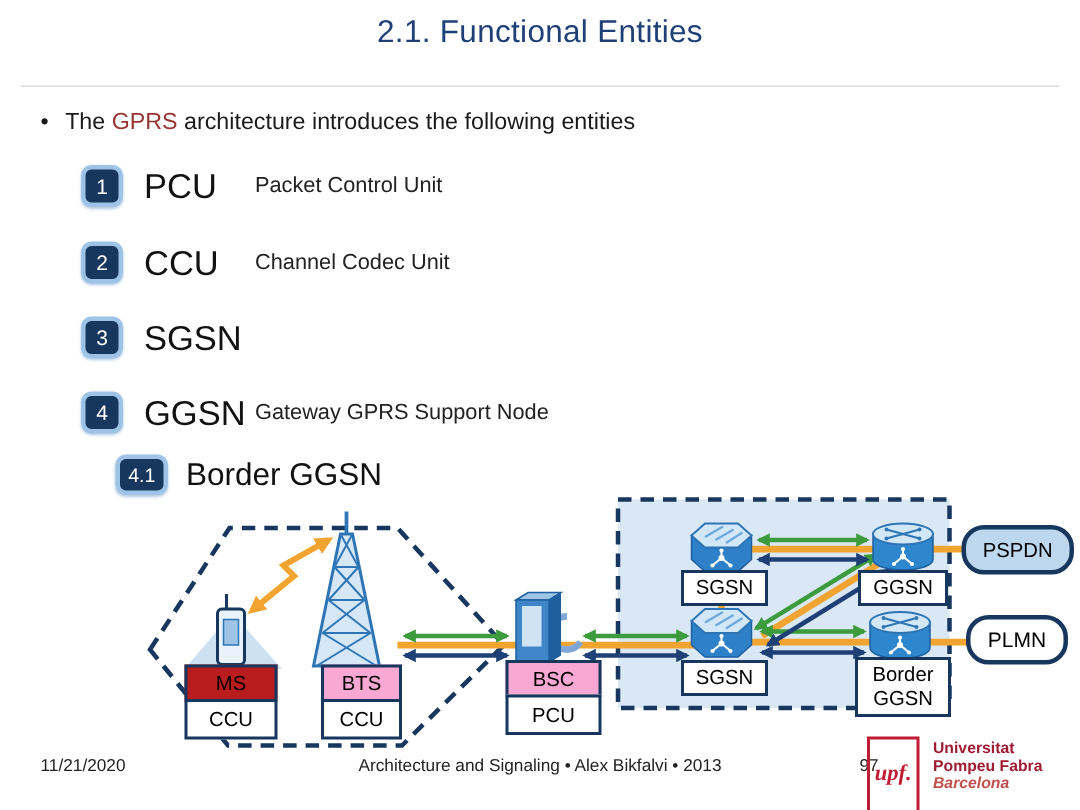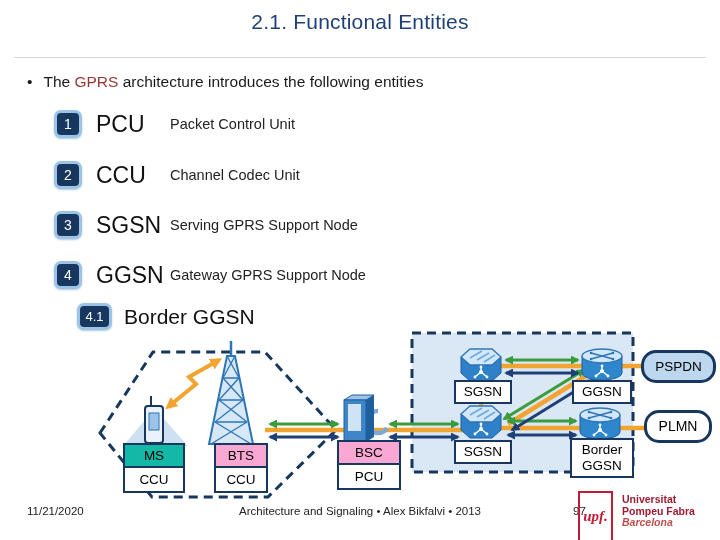--- a/index.html
+++ b/index.html
@@ -34,21 +34,21 @@
   .sub-entity-row{position:absolute;left:77px;top:303px;display:flex;align-items:center;}
   .badge-sub{width:35px;height:27px;font-size:13px;border-radius:7px;}
   .sub-entity-name{font-size:21px;color:#111;margin-left:12px;}
   
   .diagram-svg{position:absolute;left:0;top:0;width:720px;height:540px;}
   .lbl{
     position:absolute;box-sizing:border-box;border:2.5px solid #17375E;
     background:#fff;color:#000;display:flex;align-items:center;justify-content:center;
     font-size:13.5px;text-align:center;line-height:1.15;
   }
-  .lbl-blue{background:#14b8a6;}
+  .lbl-blue{background:#b91c1c;}
   .lbl-orange{background:#f9a8d4;}
   .lbl-lightblue{background:#BDD7EE;}
   .lbl-thick{border-width:3px;border-radius:15px;}
   .two-line{flex-direction:column;text-align:right;}
   
   .footer-date{position:absolute;left:27px;top:505px;font-size:11.5px;color:#222;}
   .footer-center{position:absolute;left:0;top:505px;width:100%;text-align:center;font-size:11.5px;color:#222;}
   .footer-page{position:absolute;left:573px;top:505px;font-size:11.5px;color:#222;}
   .logo-box{
     position:absolute;left:578px;top:491px;width:35px;height:51px;box-sizing:border-box;
@@ -78,21 +78,20 @@
     <div class="entity-desc">Packet Control Unit</div>
   </div>
   <div class="entity-row row-2">
     <div class="badge">2</div>
     <div class="acronym">CCU</div>
     <div class="entity-desc">Channel Codec Unit</div>
   </div>
   <div class="entity-row row-3">
     <div class="badge">3</div>
     <div class="acronym">SGSN</div>
-    <div class="entity-desc">Serving GPRS Support Node</div>
   </div>
   <div class="entity-row row-4">
     <div class="badge">4</div>
     <div class="acronym">GGSN</div>
     <div class="entity-desc">Gateway GPRS Support Node</div>
   </div>
   <div class="sub-entity-row">
     <div class="badge badge-sub">4.1</div>
     <div class="sub-entity-name">Border GGSN</div>
   </div>

